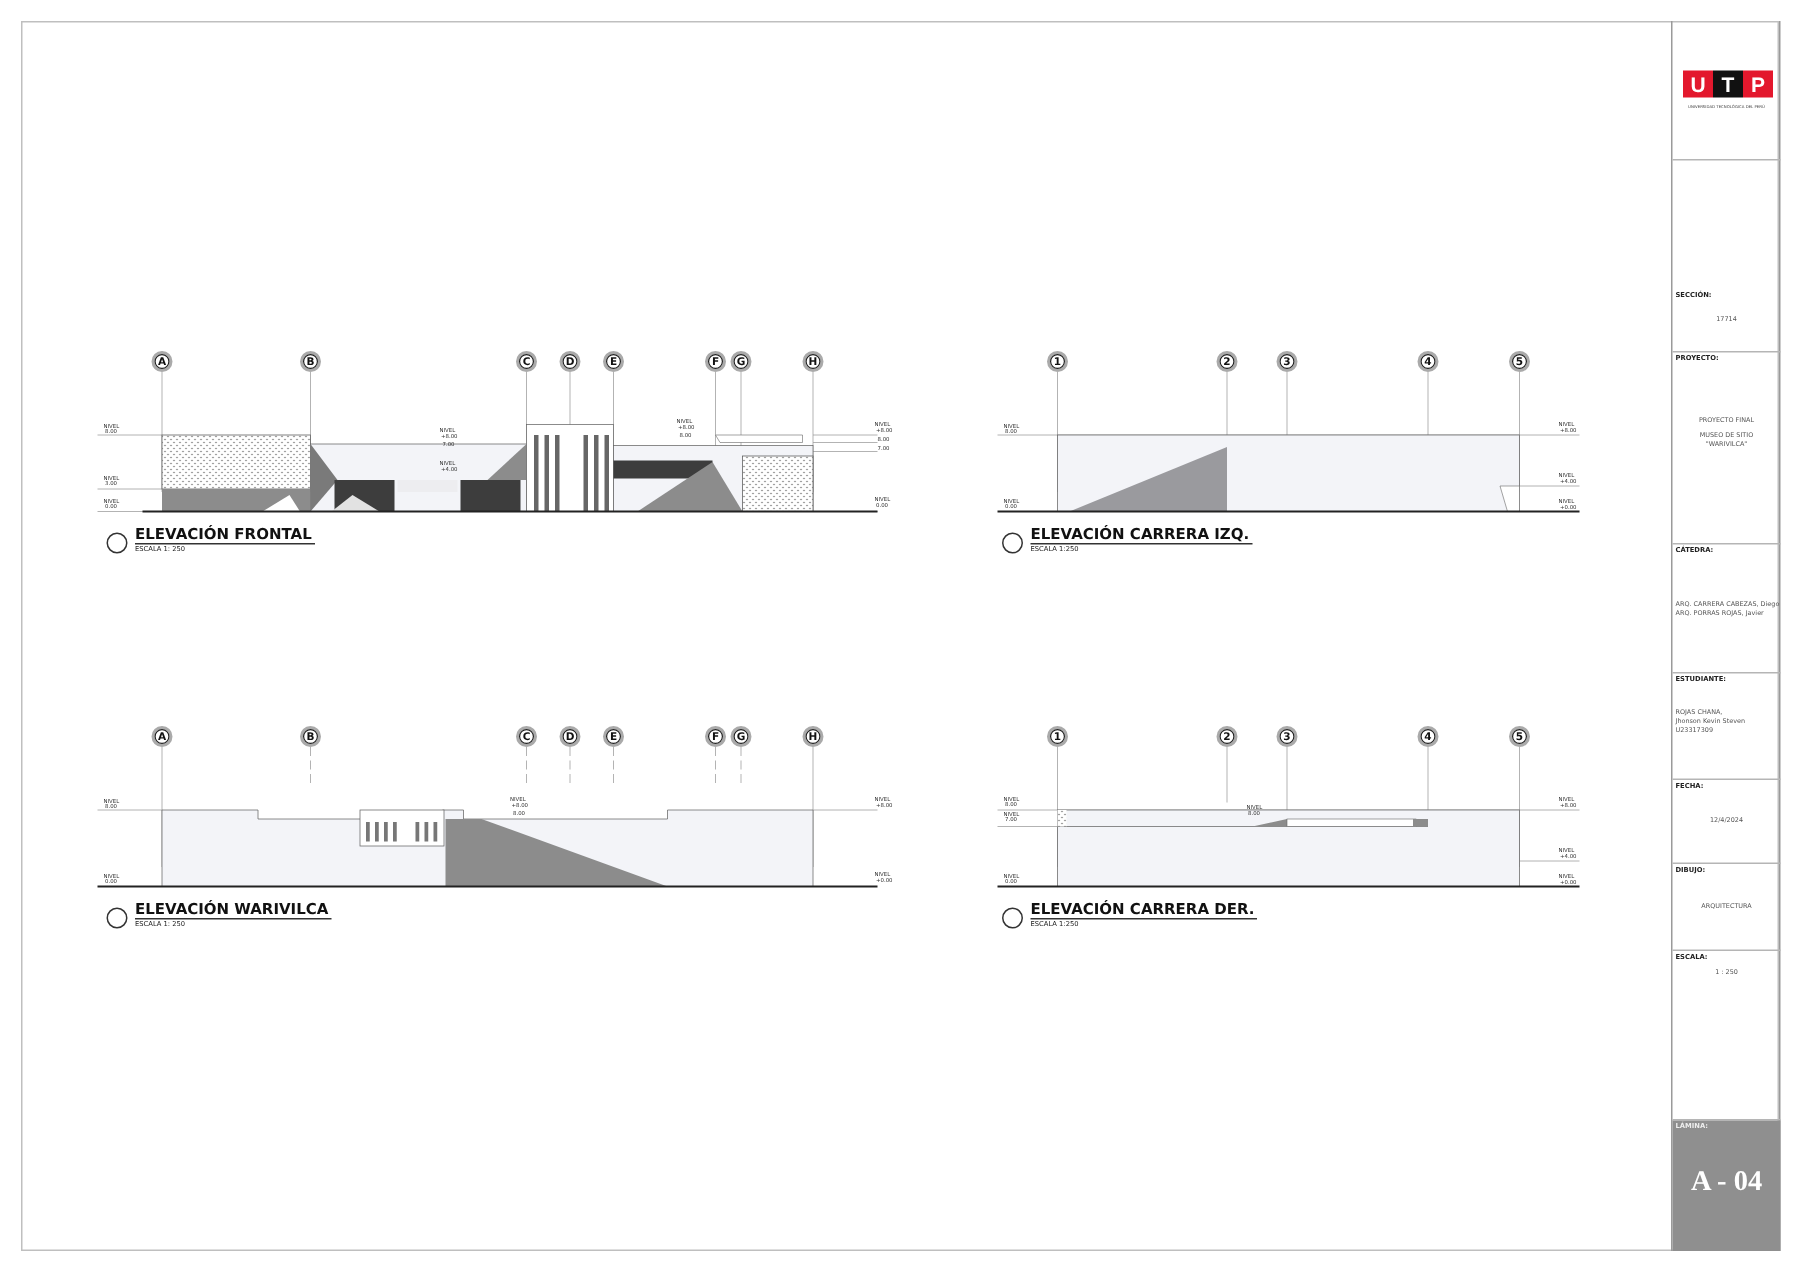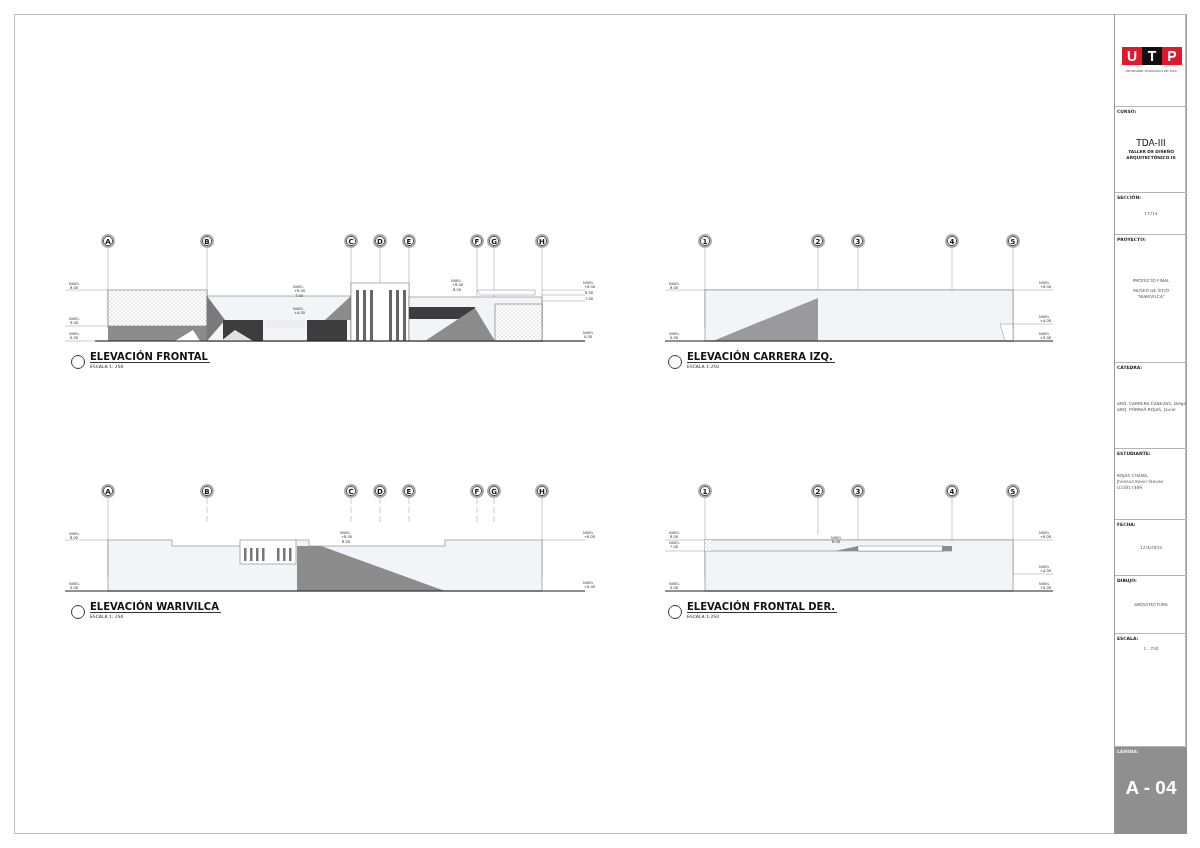--- a/index.html
+++ b/index.html
@@ -8,21 +8,21 @@
 .drawing-area{position:absolute;left:0;top:0;width:1100px;height:818px}
 .titleblock{position:absolute;left:1099px;top:-1px;width:73px;height:820px;border-left:1px solid #9a9a9a;border-right:1px solid #9a9a9a}
 .tb-cell{position:absolute;left:0;width:72px;border-bottom:1px solid #b5b5b5}
 .tb-label{position:absolute;left:2px;top:2px;font-size:4.5px;font-weight:bold;color:#222}
 .tb-val{position:absolute;left:0;width:100%;text-align:center;font-size:4.3px;color:#555;line-height:1.4}
 .logo{position:absolute;left:7px;top:33px;width:60px;height:18px;display:flex}
 .logo span{flex:1;display:flex;align-items:center;justify-content:center;color:#fff;font-weight:bold;font-size:14px;font-family:"Liberation Sans",sans-serif}
 .logo-sub{position:absolute;left:0;top:56px;width:100%;text-align:center;font-size:2.6px;color:#444}
 .lamina{background:#8f8f8f}
 .lamina .tb-label{color:#eee}
-.lamina-code{position:absolute;left:0;top:30px;width:100%;text-align:center;color:#fff;font-size:19px;font-weight:bold;font-family:Liberation Sans, sans-serif}
+.lamina-code{position:absolute;left:0;top:30px;width:100%;text-align:center;color:#fff;font-size:19px;font-weight:bold;font-family:Liberation Serif, serif}
 .elev{position:absolute}
 .title-block-elev{position:absolute}
 .title-circle{position:absolute;left:0;top:4px;width:14px;height:14px;border:1px solid #333;border-radius:50%}
 .title-text{position:absolute;left:19px;top:0;font-size:10px;font-weight:bold;color:#111;white-space:nowrap;border-bottom:1px solid #333;padding-right:2px;line-height:11px}
 .title-scale{position:absolute;left:19px;top:13px;font-size:4.5px;color:#222;white-space:nowrap}
 svg text{font-family:"DejaVu Sans",sans-serif}
 </style>
 </head>
 <body>
 
@@ -303,40 +303,34 @@
         <text x="384" y="54">NIVEL</text>
         <text x="385" y="58">+8.00</text>
         <text x="384" y="88">NIVEL</text>
         <text x="385" y="92">+4.00</text>
         <text x="384" y="105">NIVEL</text>
         <text x="385" y="109">+0.00</text>
       </g>
     </svg>
     <div class="title-block-elev" style="left:653px;top:586px">
       <div class="title-circle"></div>
-      <div class="title-text">ELEVACIÓN FRONTAL DER.</div>
+      <div class="title-text">ELEVACIÓN CARRERA DER.</div>
       <div class="title-scale">ESCALA  1:250</div>
     </div>
   </div>
 
   <div class="titleblock">
     <div class="tb-cell" style="top:0;height:93px">
       <div class="logo">
         <span style="background:#e3182d">U</span>
         <span style="background:#111">T</span>
         <span style="background:#e3182d">P</span>
       </div>
       <div class="logo-sub">UNIVERSIDAD TECNOLÓGICA DEL PERÚ</div>
     </div>
-    <div class="tb-cell" style="top:93px;height:86px">
-      <div class="tb-label">CURSO:</div>
-      <div class="tb-val" style="top:30px;font-size:9px;color:#111;font-weight:500">TDA-III</div>
-      <div class="tb-val" style="top:42px;font-weight:bold;color:#222">TALLER DE DISEÑO</div>
-      <div class="tb-val" style="top:48px;font-weight:bold;color:#222">ARQUITECTÓNICO III</div>
-    </div>
     <div class="tb-cell" style="top:179px;height:42px">
       <div class="tb-label">SECCIÓN:</div>
       <div class="tb-val" style="top:18px">17714</div>
     </div>
     <div class="tb-cell" style="top:221px;height:128px">
       <div class="tb-label">PROYECTO:</div>
       <div class="tb-val" style="top:43px">PROYECTO FINAL</div>
       <div class="tb-val" style="top:53px">MUSEO DE SITIO</div>
       <div class="tb-val" style="top:59px">"WARIVILCA"</div>
     </div>

